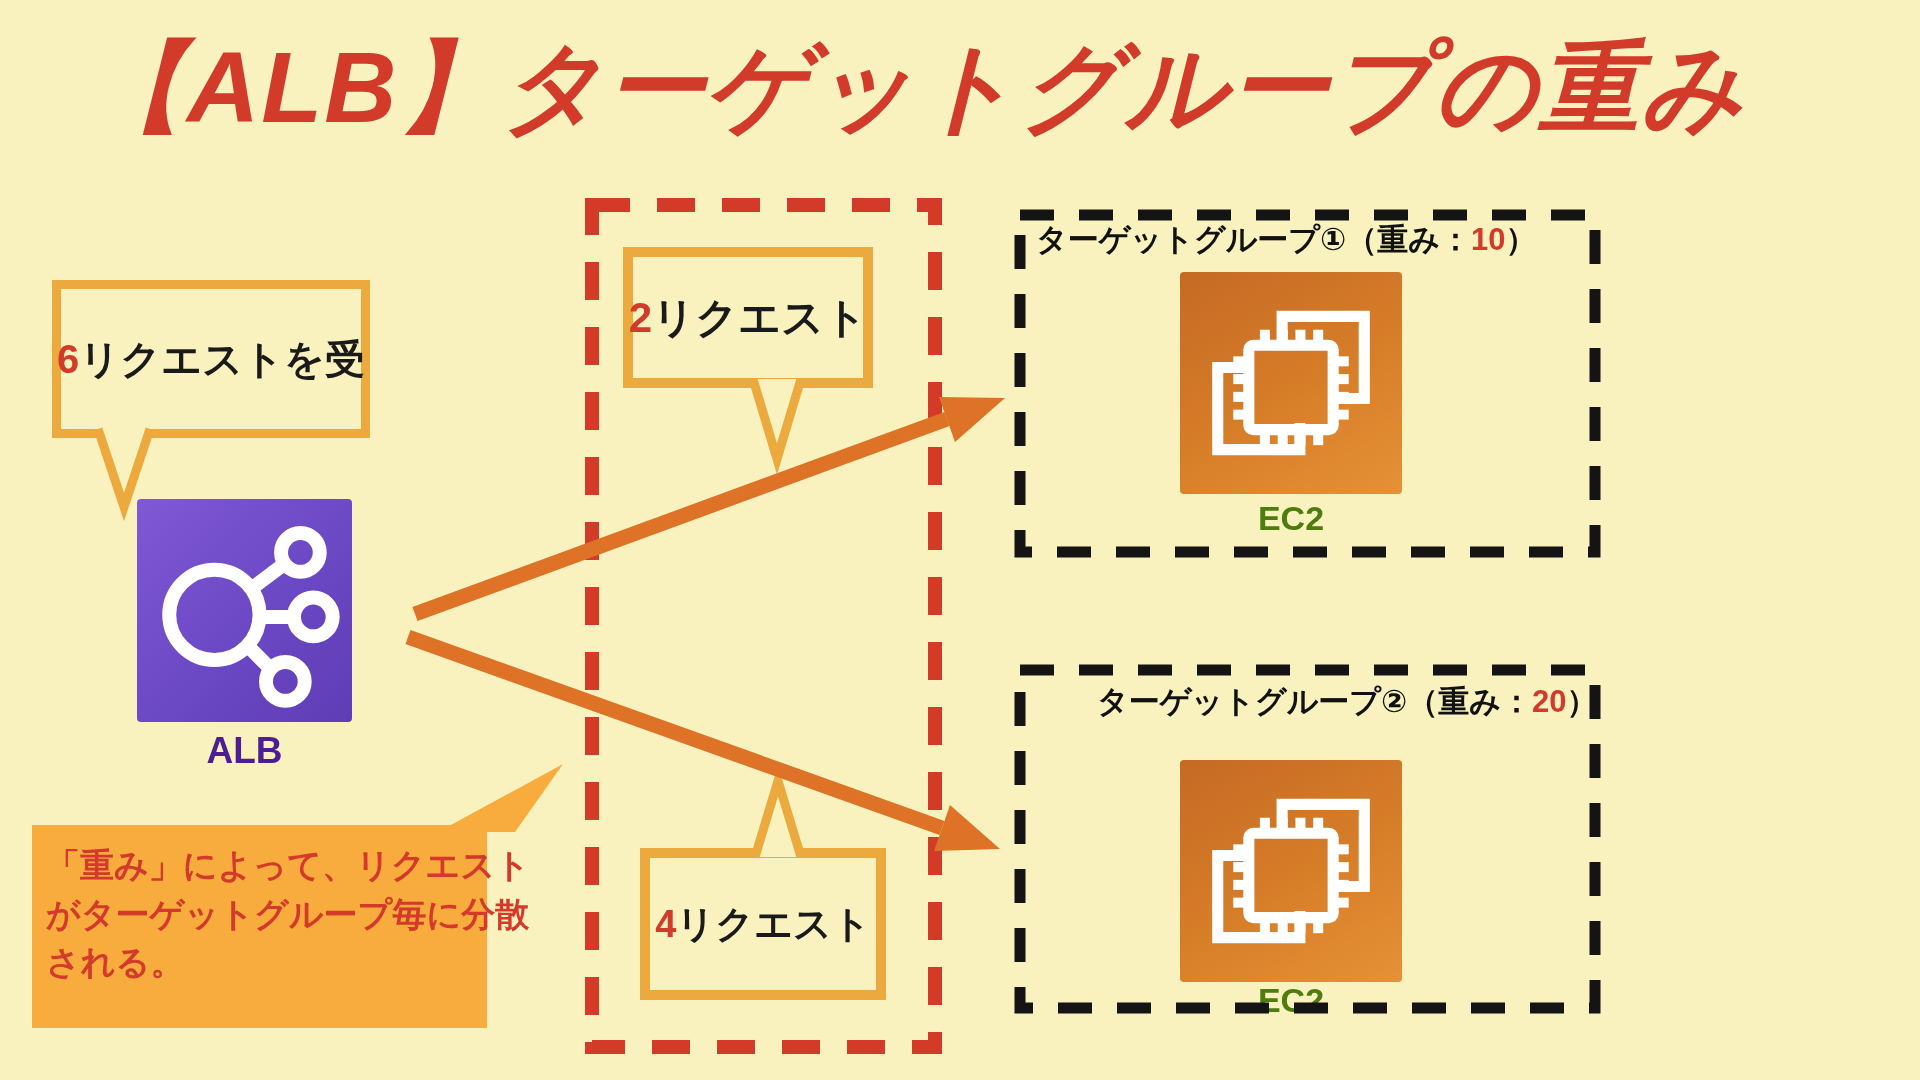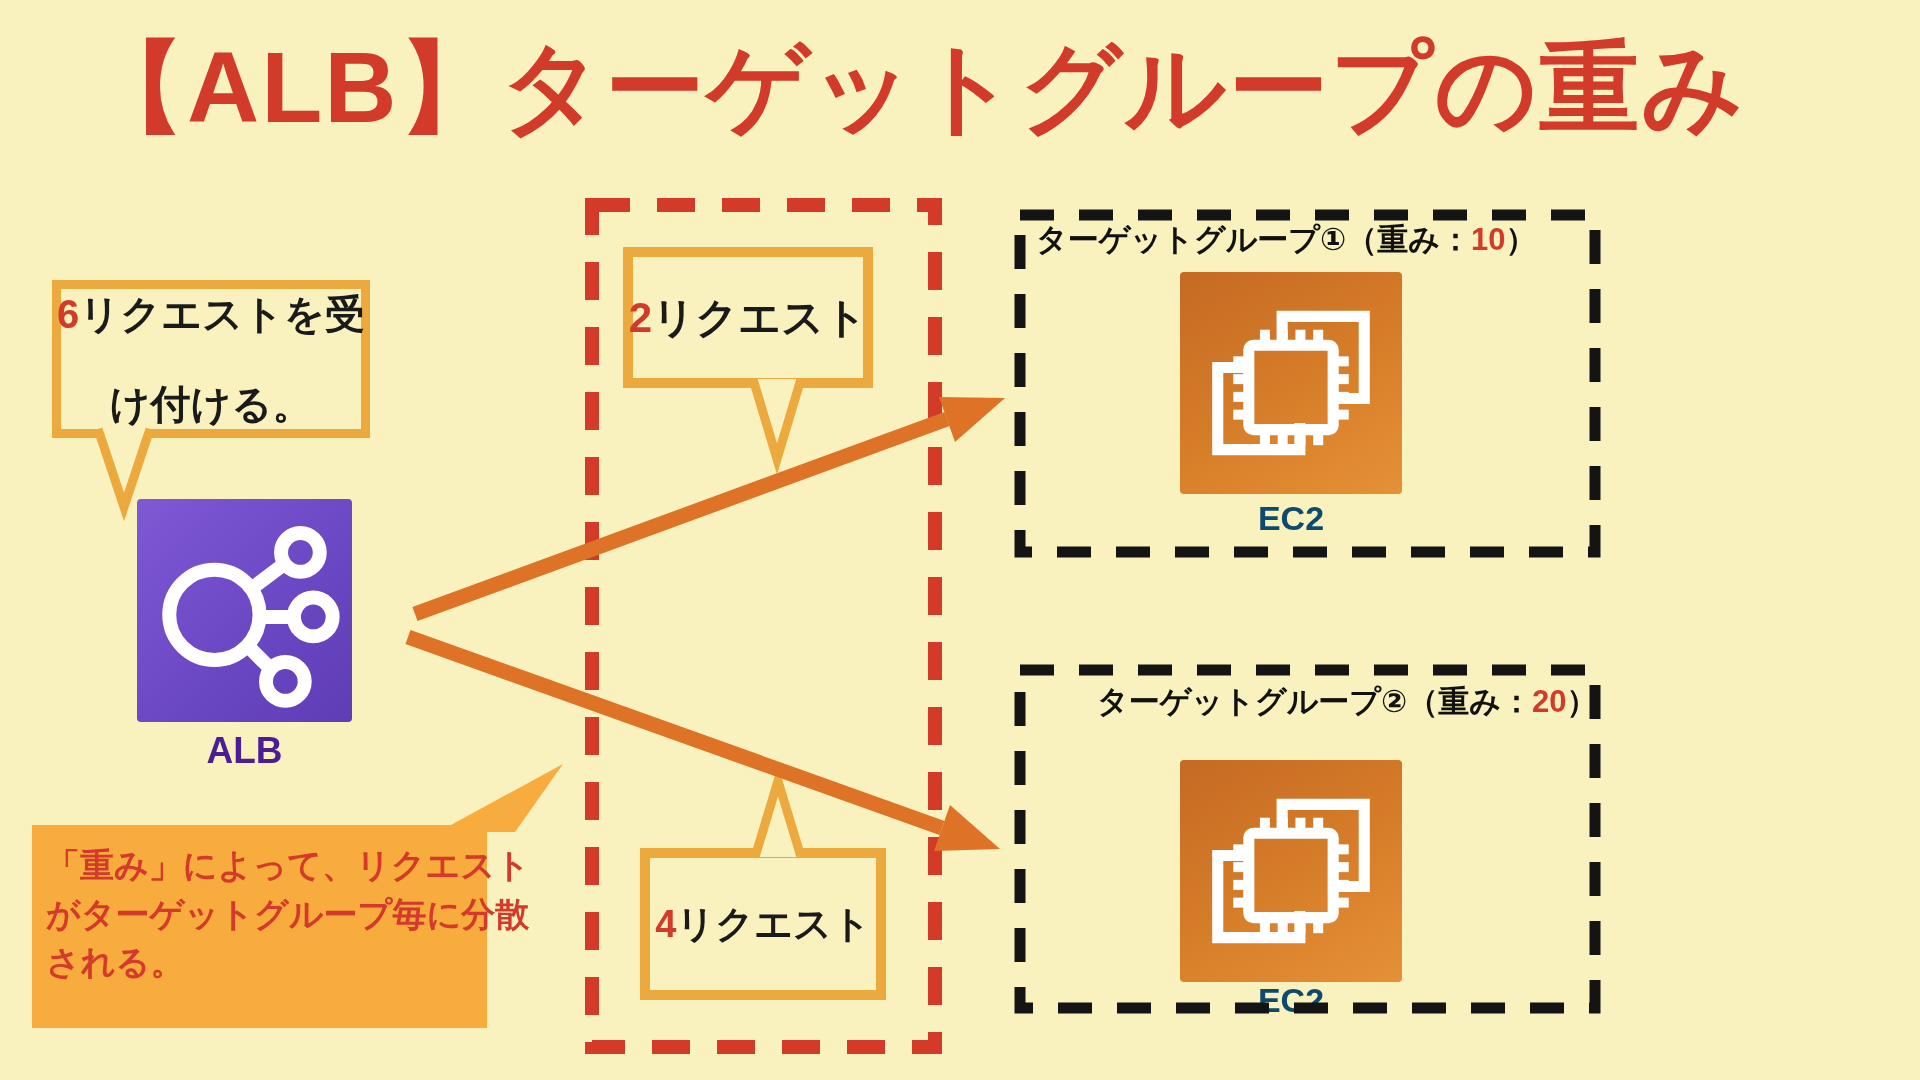--- a/index.html
+++ b/index.html
@@ -7,21 +7,21 @@
     width:1920px;height:1080px;position:relative;overflow:hidden;
     background:#FAF2BE;
     font-family:"Liberation Sans","DejaVu Sans",sans-serif;
     -webkit-font-smoothing:antialiased;
   }
   .abs{position:absolute;}
   
   #title{
     left:85px;top:22px;
     font-size:100px;font-weight:bold;color:#D23A2A;
-    letter-spacing:2px;white-space:nowrap;
+    letter-spacing:2px;white-space:nowrap;font-style:italic;
   }
   
   .bubble{
     background:#FAF2BE;border:9px solid #EBA93E;
     display:flex;flex-direction:column;align-items:center;justify-content:center;
     text-align:center;color:#1a1a1a;font-weight:bold;
   }
   .bubble .ln{white-space:nowrap;}
   .red{color:#D23A2A;}
   #bubble-receive{left:52px;top:280px;width:300px;height:140px;font-size:40px;line-height:1.35;gap:36px;}
@@ -37,41 +37,40 @@
   
   .tg-label{font-size:31px;font-weight:bold;color:#111;white-space:nowrap;}
   #tg1-label{left:1036px;top:219px;}
   #tg2-label{left:1097px;top:681px;}
   .ec2-icon{
     width:222px;border-radius:4px;
     background:linear-gradient(150deg,#C56A24 0%,#D77E29 55%,#E59137 100%);
   }
   #ec2-icon-1{left:1180px;top:272px;height:222px;}
   #ec2-icon-2{left:1180px;top:760px;height:222px;}
-  .ec2-label{left:1180px;width:222px;text-align:center;font-size:34px;font-weight:bold;color:#0c4a6e;}
+  .ec2-label{left:1180px;width:222px;text-align:center;font-size:34px;font-weight:bold;color:#4d7c0f;}
   #ec2-label-1{top:499px;}
   #ec2-label-2{top:981px;}
   
   #note{
     left:32px;top:825px;width:455px;height:203px;
     background:#F7AC3D;color:#D4392B;font-weight:bold;font-size:34px;
     line-height:1.43;padding:16px 0 0 14px;box-sizing:border-box;
   }
   #note .ln{white-space:nowrap;}
   
   #overlay{left:0;top:0;width:1920px;height:1080px;pointer-events:none;}
 </style>
 </head>
 <body>
 
 <div class="abs" id="title">【ALB】ターゲットグループの重み</div>
 
 <div class="abs bubble" id="bubble-receive">
   <div class="ln"><span class="red">6</span><span>リクエストを受</span></div>
-  <div class="ln">け付ける。</div>
 </div>
 
 <div class="abs" id="alb-icon">
   <svg viewBox="0 0 100 100" width="100%" height="100%">
     <g stroke="#ffffff" stroke-width="6.5" fill="none">
       <circle cx="36" cy="52" r="21"></circle>
       <circle cx="76" cy="23" r="9"></circle>
       <circle cx="82" cy="53" r="9"></circle>
       <circle cx="69" cy="83" r="9"></circle>
       <line x1="53" y1="40" x2="69" y2="28"></line>

